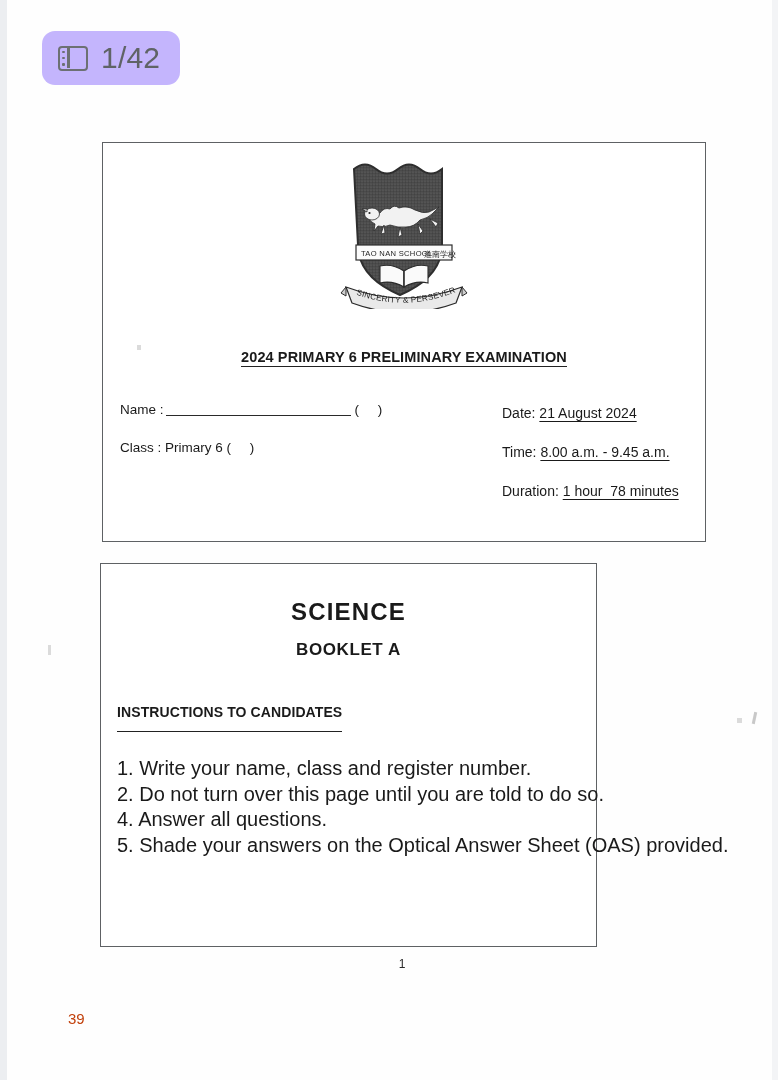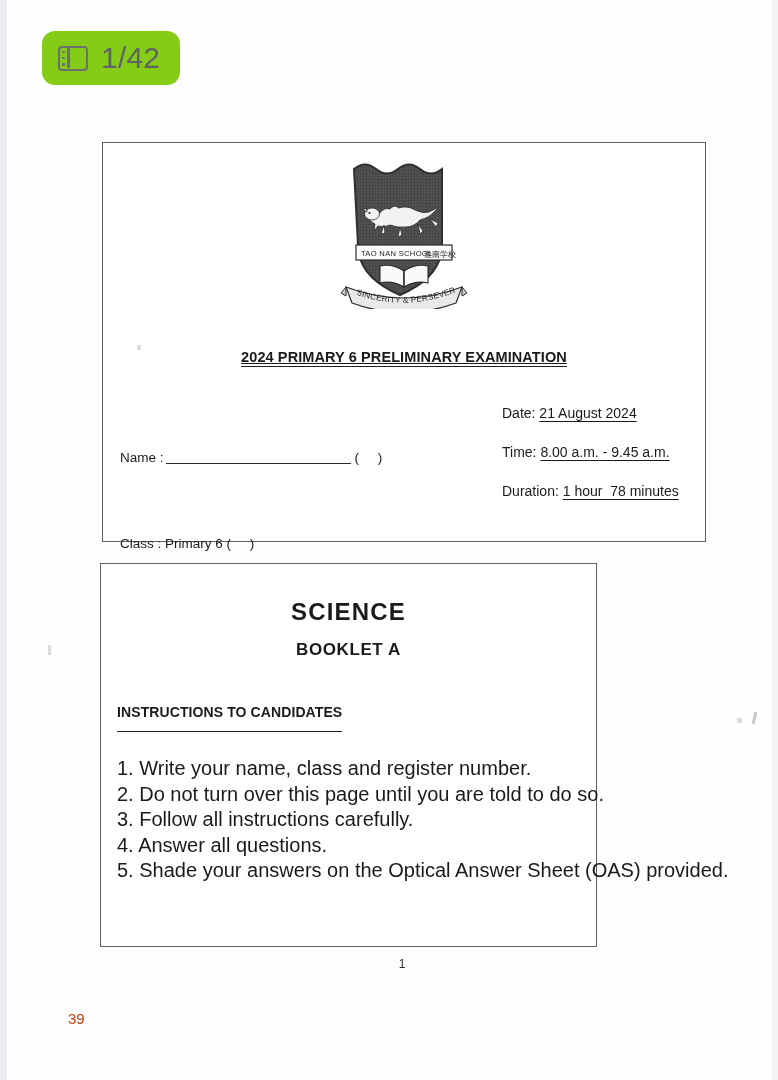--- a/index.html
+++ b/index.html
@@ -38,21 +38,21 @@
 
   
   #page-indicator {
     position: absolute;
     left: 42px; top: 31px;
     height: 54px;
     padding: 0 20px 0 16px;
     display: flex;
     align-items: center;
     gap: 13px;
-    background: #84cc16;
+    background: #c4b5fd;
     border-radius: 13px;
     z-index: 5;
   }
   .pill-icon {
     width: 30px; height: 25px;
     position: relative;
   }
   .pill-icon .frame {
     position: absolute;
     left: 0; top: 0;
@@ -123,37 +123,36 @@
 
   
   #exam-title {
     position: absolute;
     top: 206px;
     left: 0; right: 0;
     text-align: center;
     font-size: 14.5px;
     font-weight: bold;
     letter-spacing: 0.1px;
-    text-decoration: underline;
   }
   #exam-title span {
     border-bottom: 1.6px solid #222;
     padding-bottom: 1px;
   }
 
   #candidate-fields {
     position: absolute;
     left: 17px;
     top: 260px;
     width: 350px;
     font-size: 13.5px;
     line-height: 1;
   }
   .field-row { display: flex; align-items: flex-end; margin-bottom: 24px; }
-  .field-label { white-space: pre; margin-top: 48px; }
+  .field-label { white-space: pre; }
   .blank-line {
     display: inline-block;
     width: 185px;
     border-bottom: 1.6px solid #2a2a2a;
     height: 11px;
     margin: 0 4px 1px 2px;
   }
   .paren { white-space: pre; }
 
   #exam-meta {
@@ -313,21 +312,20 @@
 
     <div class="doc-box" id="body-box">
       <div id="subject-title">SCIENCE</div>
       <div id="booklet-title">BOOKLET A</div>
       <div id="instructions-heading">
         <span>INSTRUCTIONS TO CANDIDATES</span>
       </div>
       <div id="instructions-list">
         <div class="instruction-item">1. Write your name, class and register number.</div>
         <div class="instruction-item">2. Do not turn over this page until you are told to do so.</div>
-        <div class="instruction-item">3. Follow all instructions carefully.</div>
         <div class="instruction-item">4. Answer all questions.</div>
         <div class="instruction-item">5. Shade your answers on the Optical Answer Sheet (OAS) provided.</div>
       </div>
     </div>
 
     <div id="doc-page-number">1</div>
     <div id="sheet-number">39</div>
 
     <div class="speck" style="left:123px; top:345px; width:4px; height:5px;"></div>
     <div class="speck" style="left:34px; top:645px; width:3px; height:10px;"></div>

